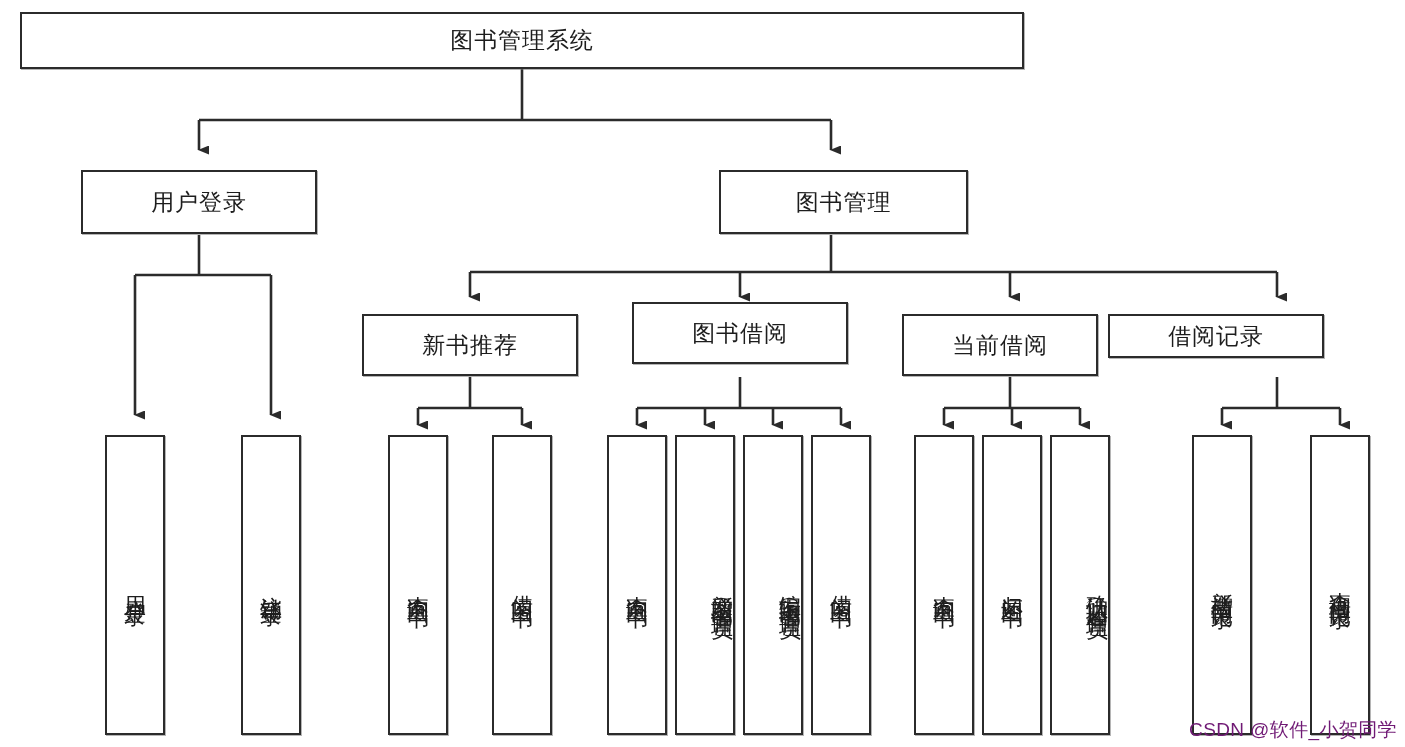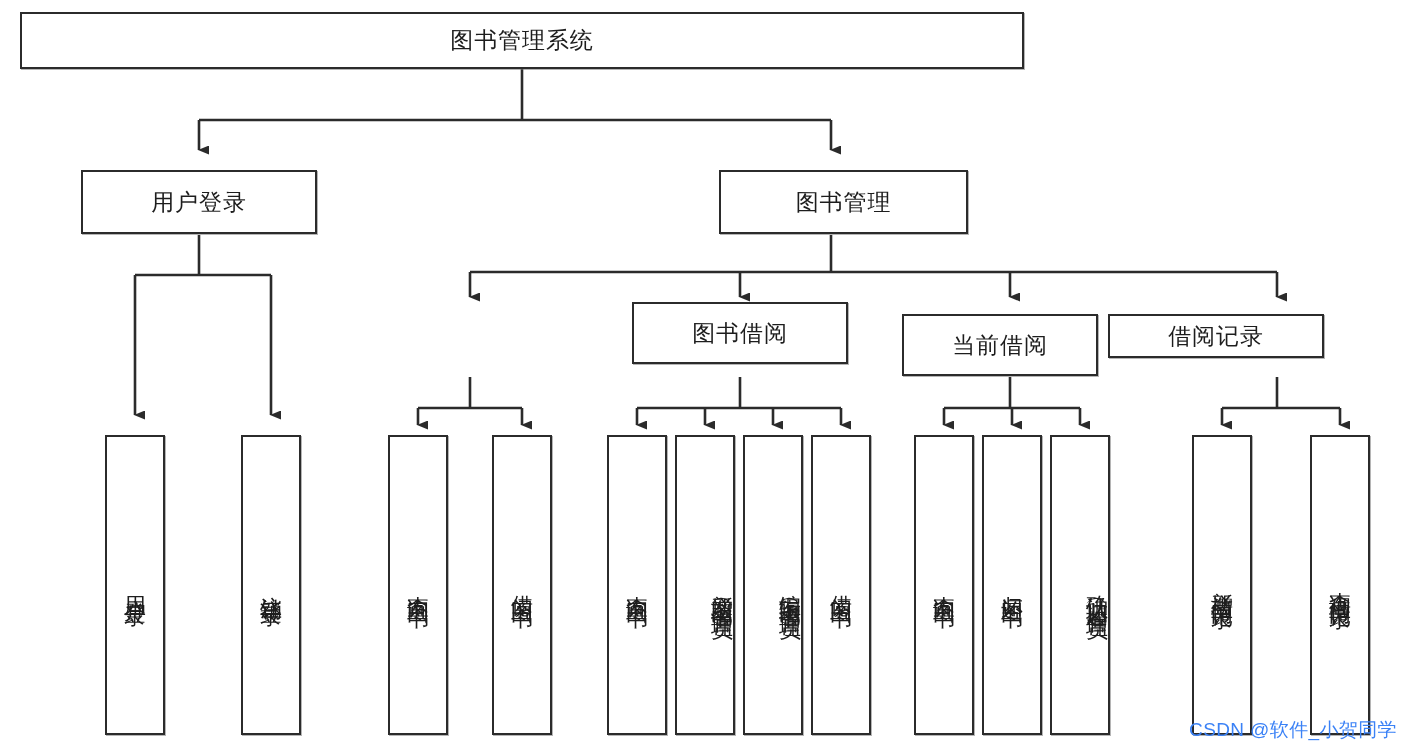--- a/index.html
+++ b/index.html
@@ -68,21 +68,21 @@
     padding-top: 8px;
   }
   .v-node.v-mid .node-label {
     align-items: center;
   }
   .watermark {
     position: absolute;
     right: 8px;
     bottom: 4px;
     font-size: 19px;
-    color: #3b82f6;
+    color: #701a75;
     letter-spacing: 0.02em;
     white-space: nowrap;
     user-select: none;
   }
 </style>
 </head>
 <body>
 
 <div id="diagram-root">
 
@@ -143,20 +143,23 @@
   </div>
 
   <div class="node-box h-node" style="left:81px; top:170px; width:236px; height:64px;">
     <span class="node-label">用户登录</span>
   </div>
 
   <div class="node-box h-node" style="left:711px; top:170px; width:249px; height:64px;margin-left:8px;">
     <span class="node-label">图书管理</span>
   </div>
 
+  <div class="node-box h-node" style="left:362px; top:314px; width:216px; height:62px;">
+    <span class="node-label">新书推荐</span>
+  </div>
 
   <div class="node-box h-node" style="left:632px; top:302px; width:216px; height:62px;">
     <span class="node-label">图书借阅</span>
   </div>
 
   <div class="node-box h-node" style="left:902px; top:314px; width:196px; height:62px;">
     <span class="node-label">当前借阅</span>
   </div>
 
   <div class="node-box h-node" style="left:1108px; top:314px; width:216px; height:44px;">

